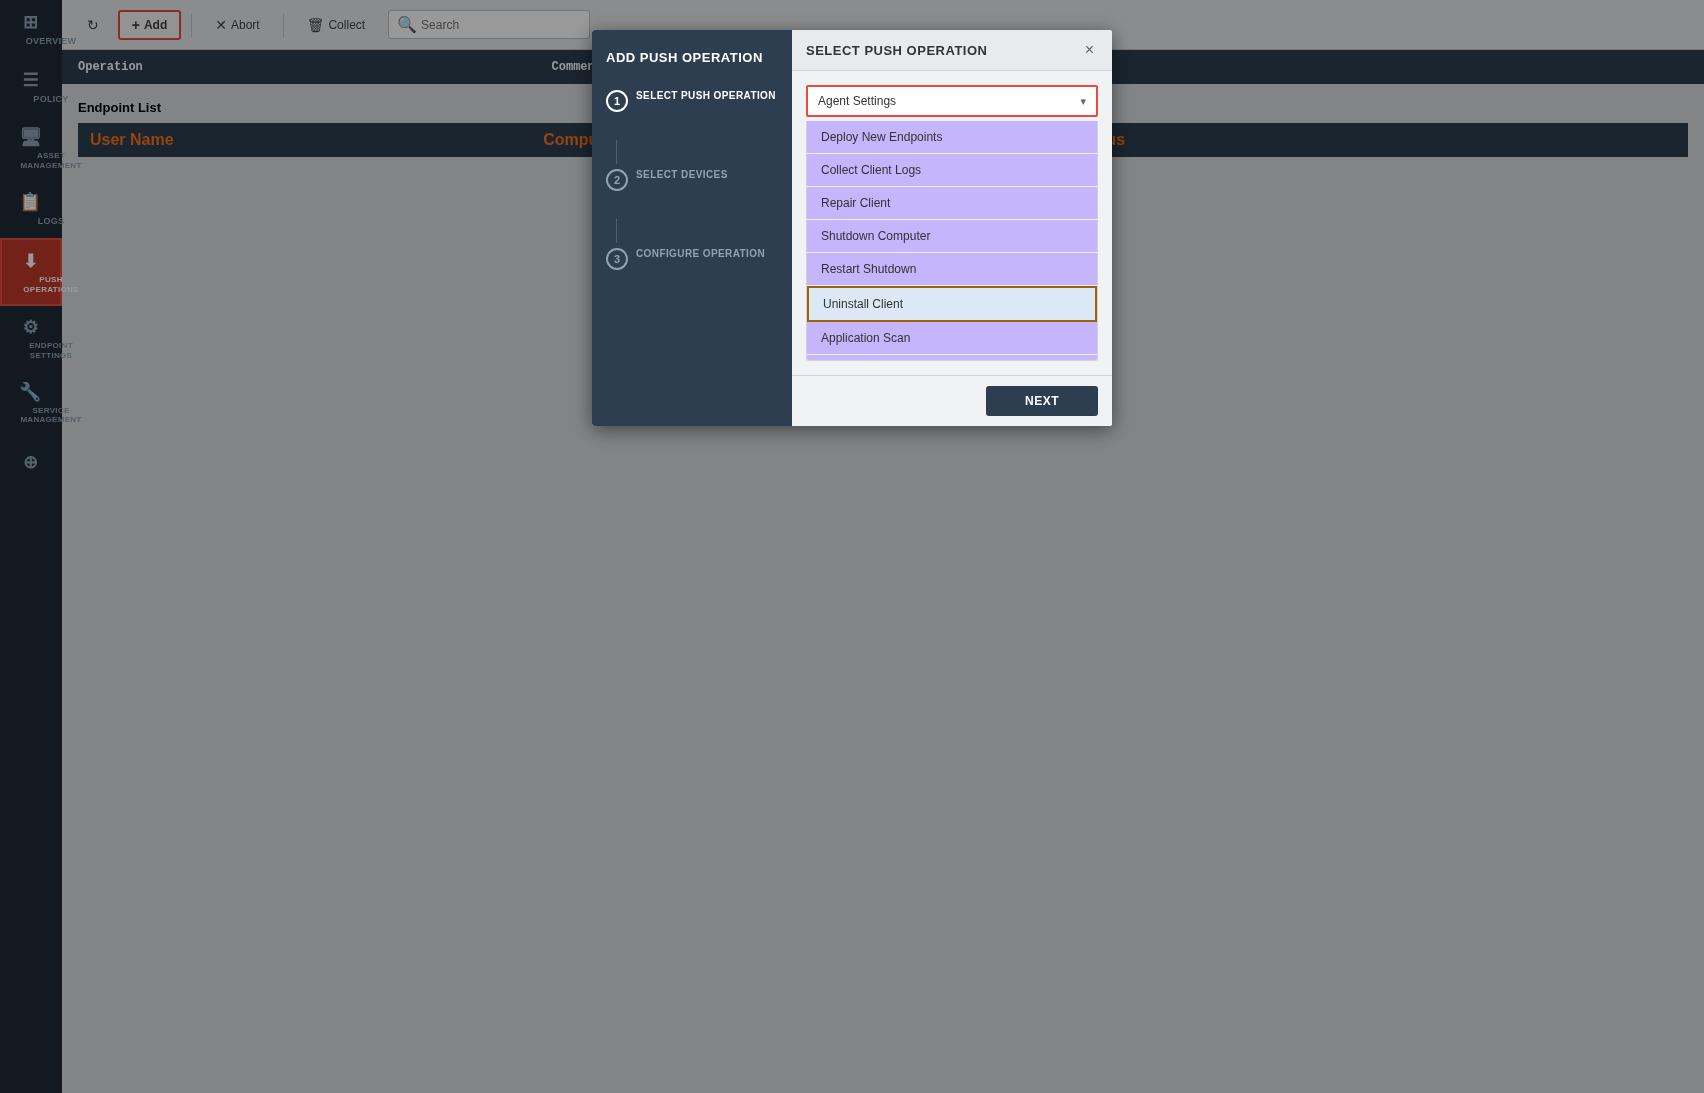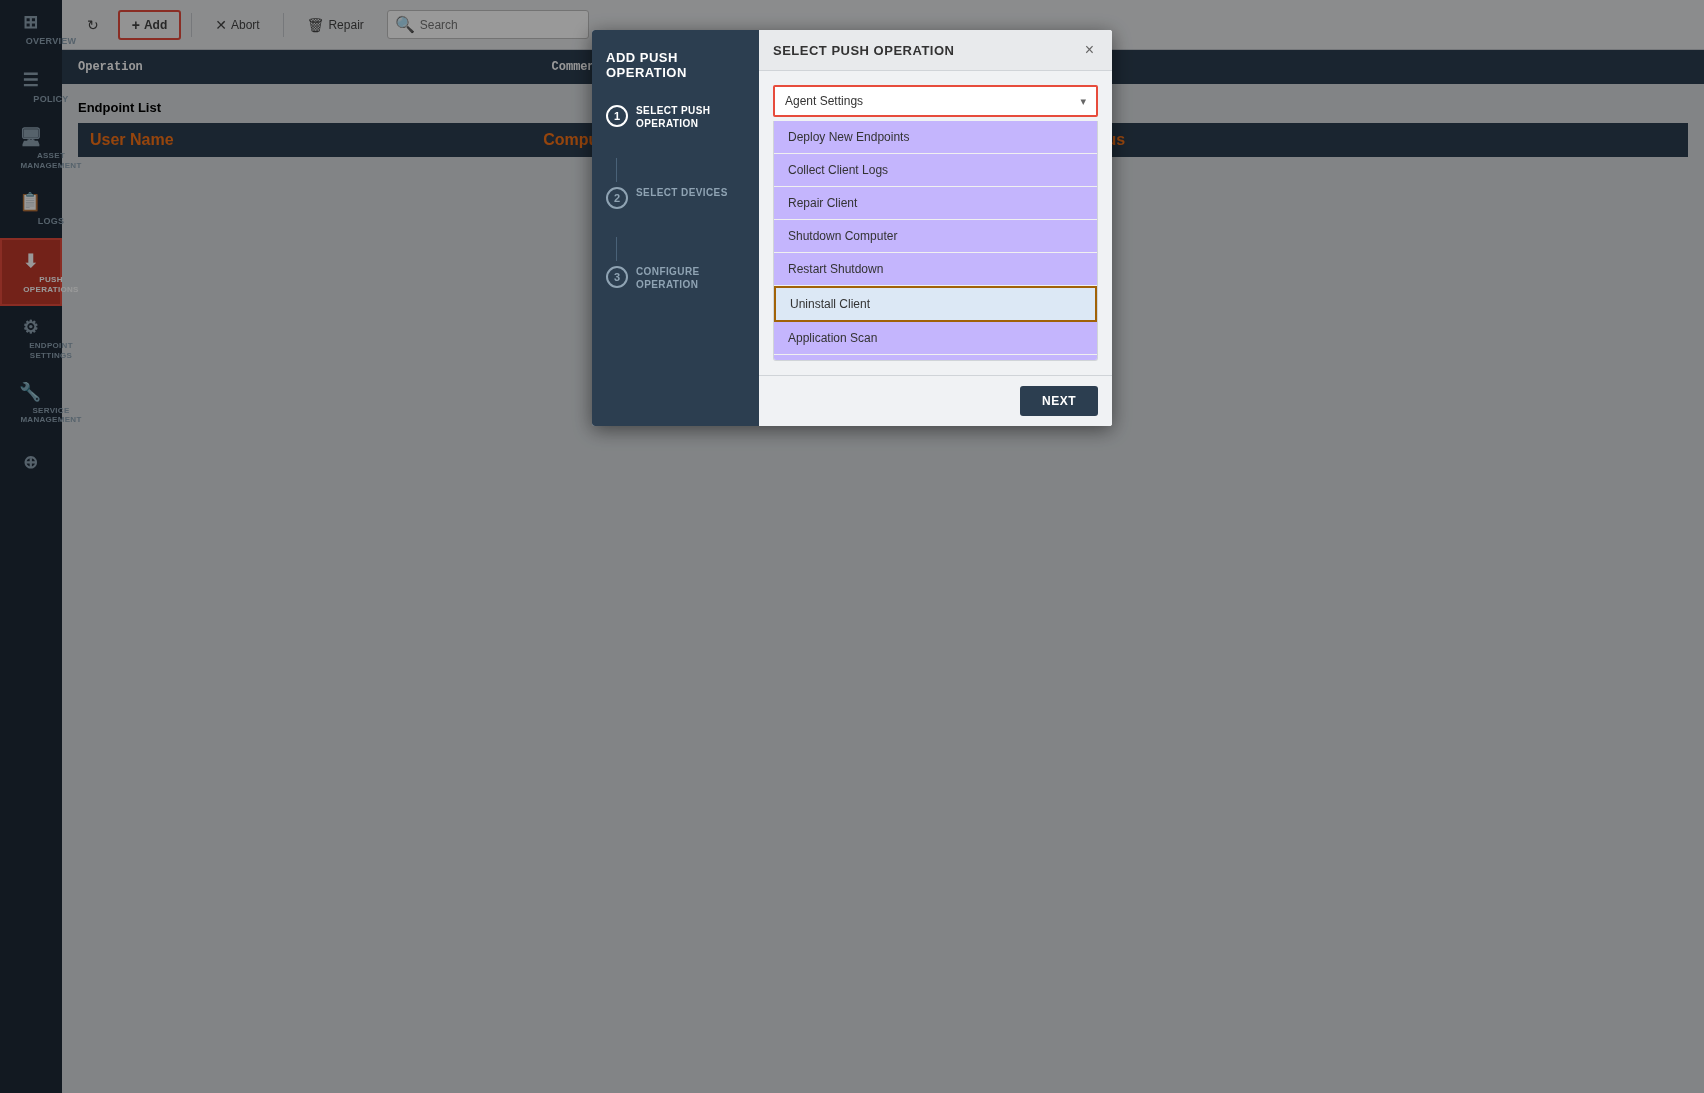--- a/index.html
+++ b/index.html
@@ -143,21 +143,21 @@
       width: 520px;
       background: #fff;
       border-radius: 3px;
       box-shadow: 0 4px 20px rgba(0,0,0,0.5);
       overflow: hidden;
       max-height: 520px;
     }
 
     
     .modal-left {
-      width: 167px;
+      width: 200px;
       background: #2c3e50;
       color: #fff;
       padding: 20px 14px;
       flex-shrink: 0;
     }
     .modal-title {
       font-size: 13px;
       font-weight: 700;
       color: #fff;
       margin-bottom: 24px;
@@ -288,21 +288,21 @@
       padding: 10px 14px;
       border-top: 1px solid #d0d4d8;
       display: flex;
       justify-content: flex-end;
       background: #f0f2f4;
     }
     .next-btn {
       background: #2c3e50;
       color: #fff;
       border: none;
-      padding: 8px 22px;
+      padding: 8px 39px;
       font-size: 12px;
       font-weight: 700;
       letter-spacing: 0.5px;
       border-radius: 3px;
       cursor: pointer;
       text-transform: uppercase;
     }
   </style>
 </head>
 <body>
@@ -352,21 +352,21 @@
       <span>Add</span>
     </button>
     <div class="toolbar-separator"></div>
     <button class="toolbar-btn">
       <span class="btn-icon">✕</span>
       <span>Abort</span>
     </button>
     <div class="toolbar-separator"></div>
     <button class="toolbar-btn">
       <span class="btn-icon">🗑</span>
-      <span>Repair</span>
+      <span>Collect</span>
     </button>
     <div class="toolbar-search">
       <span>🔍</span>
       <input type="text" placeholder="Search" style="">
     </div>
   </div>
 
   <div class="table-header-row">
     <div class="th">Operation</div>
     <div class="th">Comment</div>

